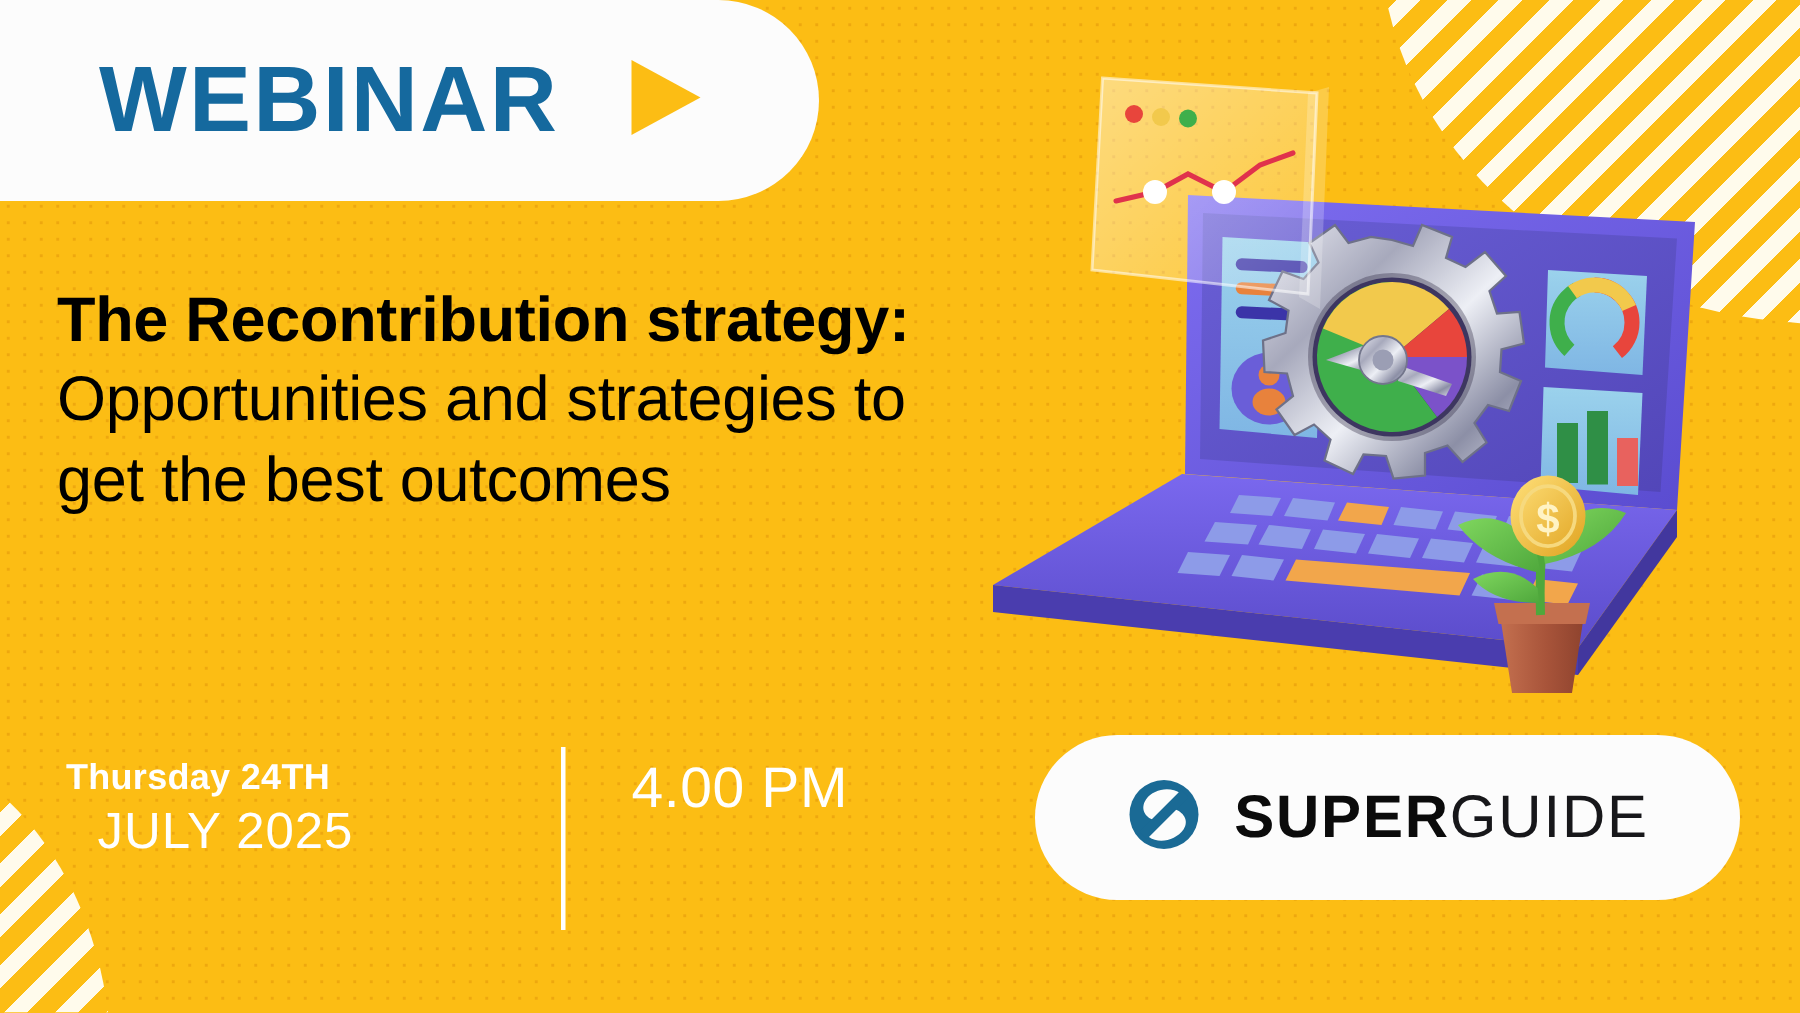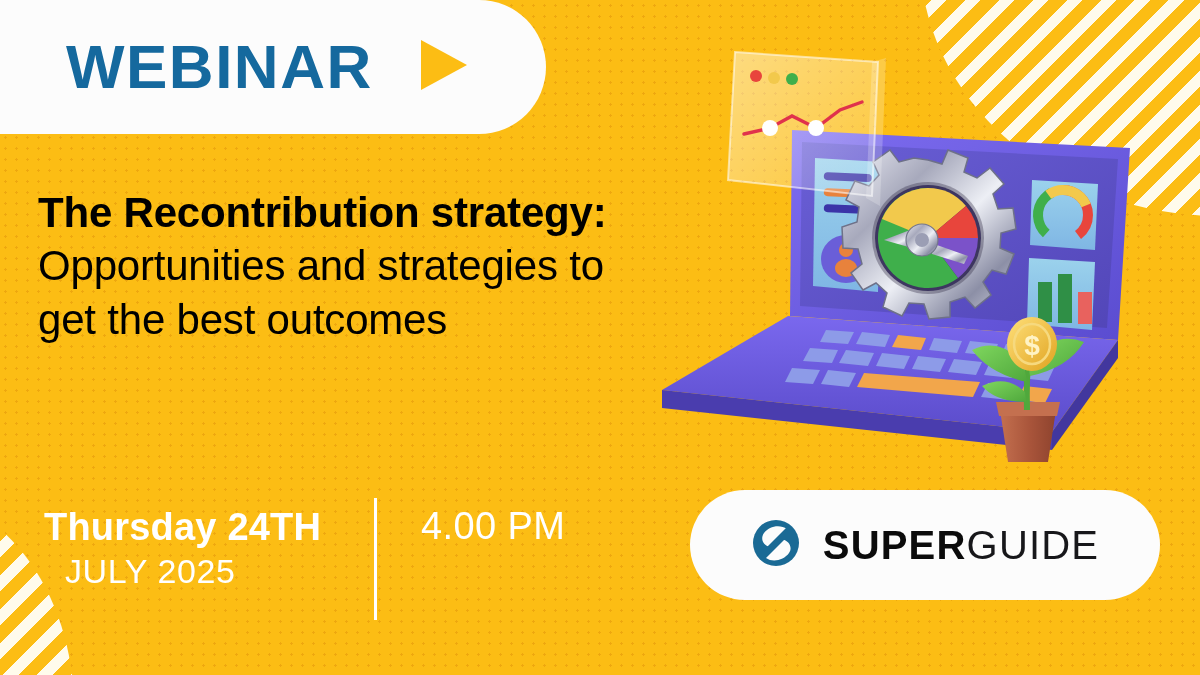--- a/index.html
+++ b/index.html
@@ -76,21 +76,21 @@
   #headline-strong { font-weight:bold; }
   #headline-rest { font-weight:400; }
 
   
   #datetime-block {
     position:absolute; left:44px; top:498px;
     display:flex; align-items:flex-start;
   }
   #date-col { width:330px; padding-top:6px; }
   #date-day {
-    font-size:38px; font-weight:bold; color:#FFFFFF;
+    font-size:24px; font-weight:bold; color:#FFFFFF;
     line-height:1.22; letter-spacing:.2px;
   }
   #date-month {
     font-size:34px; font-weight:400; color:#FFFFFF;
     line-height:1.25; letter-spacing:.6px;margin-left:21px;
   }
   #dt-divider {
     width:3px; height:122px; background:#FFFFFF;
     margin-right:44px; flex:none;
   }

